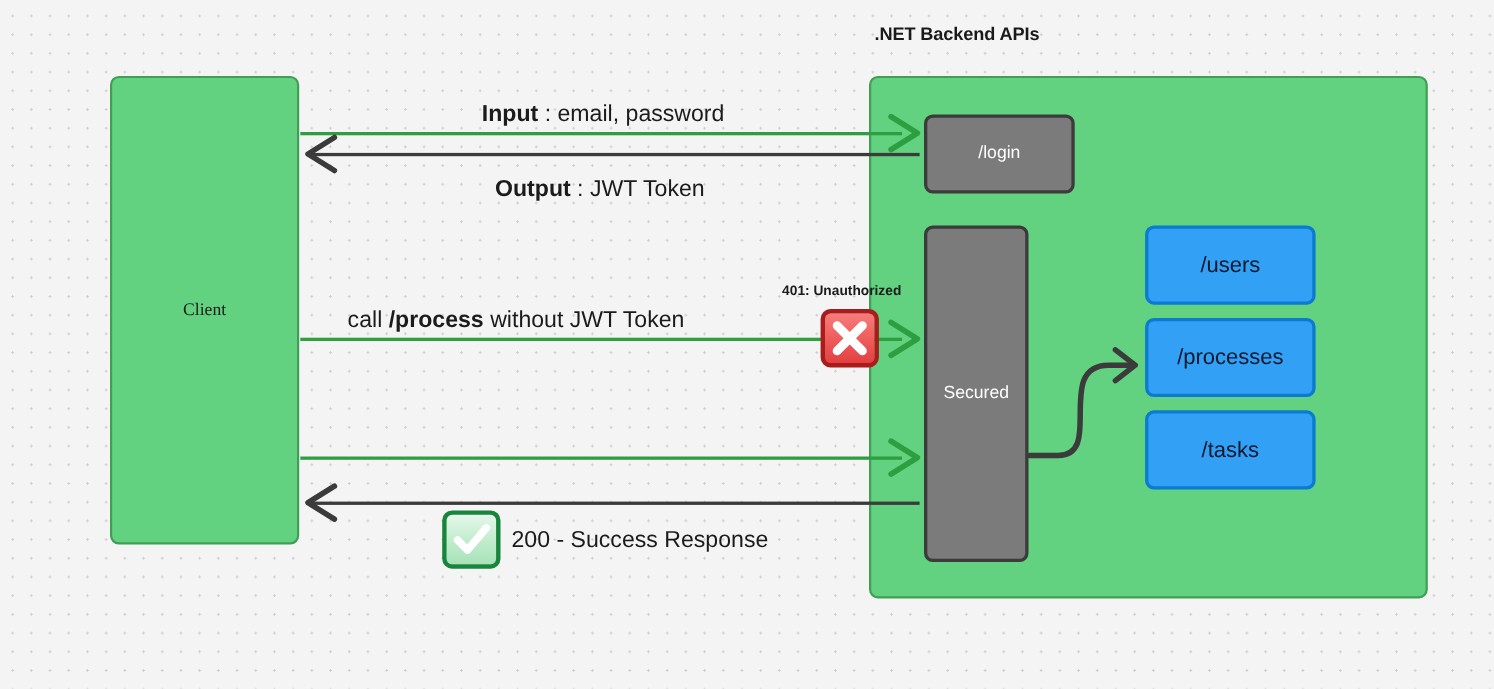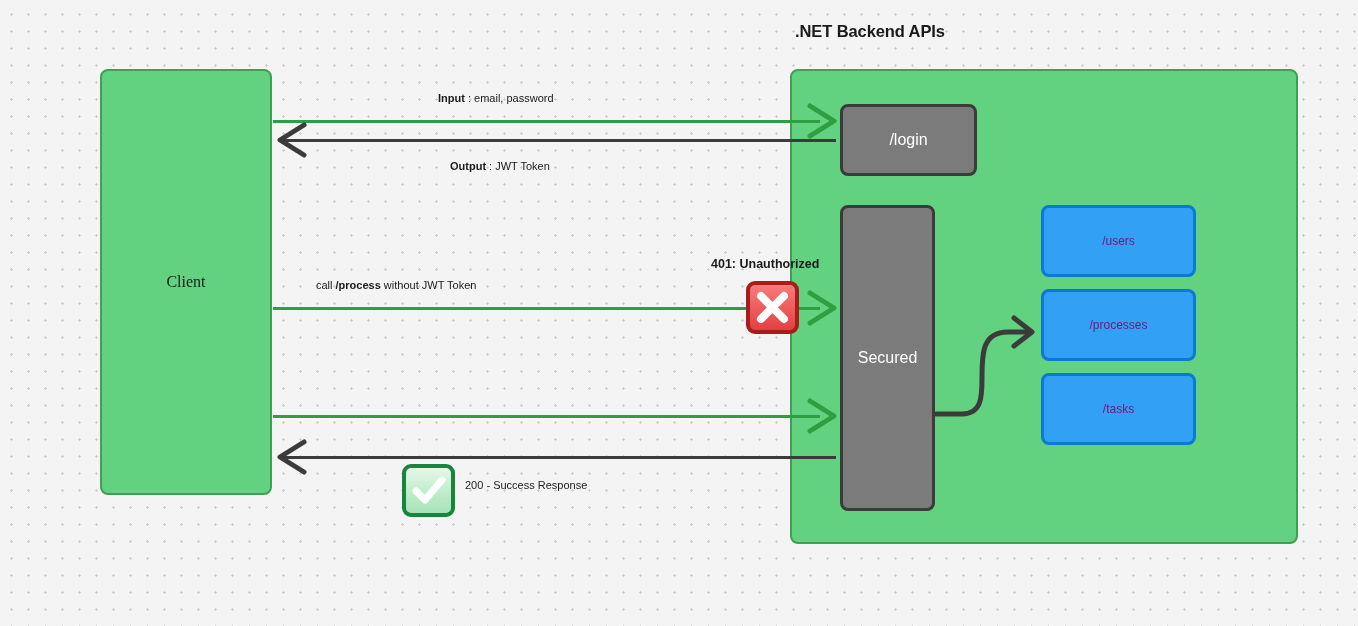--- a/index.html
+++ b/index.html
@@ -100,22 +100,22 @@
     left: 1041px;
     width: 155px;
     height: 72px;
     background: #32a0f5;
     border: 3px solid #0b7ad1;
     border-radius: 8px;
     box-sizing: border-box;
     display: flex;
     align-items: center;
     justify-content: center;
-    color: #701a75;
-    font-size: 12px;
+    color: #0f172a;
+    font-size: 20px;
   }
   .blue-1 { top: 205px; }
   .blue-2 { top: 289px; }
   .blue-3 { top: 373px; }
 
   
   .line {
     position: absolute;
     height: 0;
   }
@@ -127,21 +127,21 @@
   }
 
   .arrow-svg {
     position: absolute;
     overflow: visible;
   }
 
   
   .flow-label {
     position: absolute;
-    font-size: 11px;
+    font-size: 21px;
     color: #1b1b1b;
     white-space: nowrap;
   }
   .flow-label b { font-weight: bold; }
   .small-bold {
     position: absolute;
     font-size: 12.5px;
     font-weight: bold;
     color: #1b1b1b;
     white-space: nowrap;

